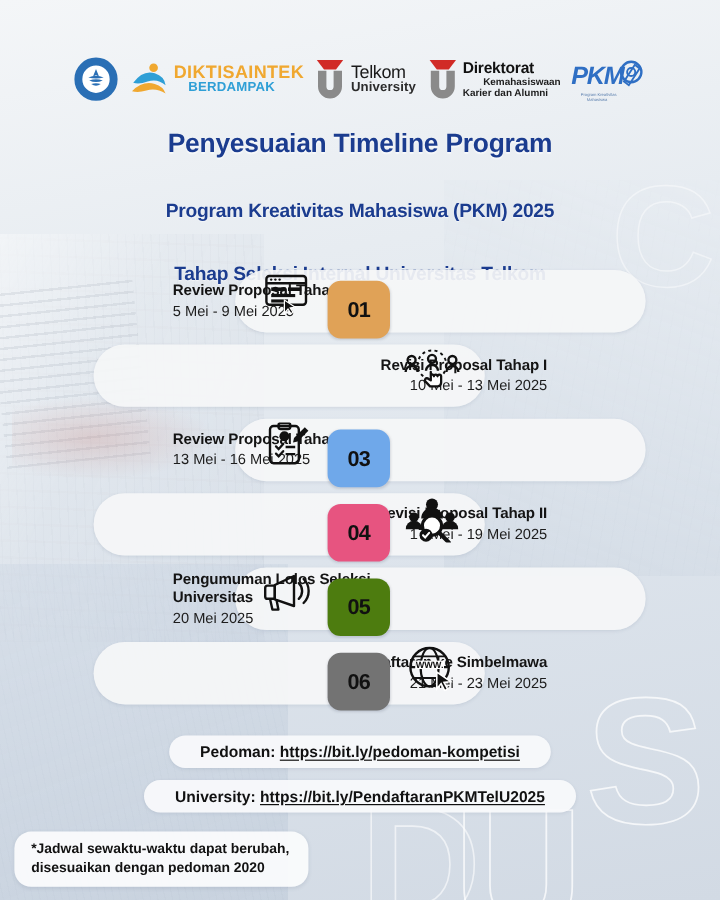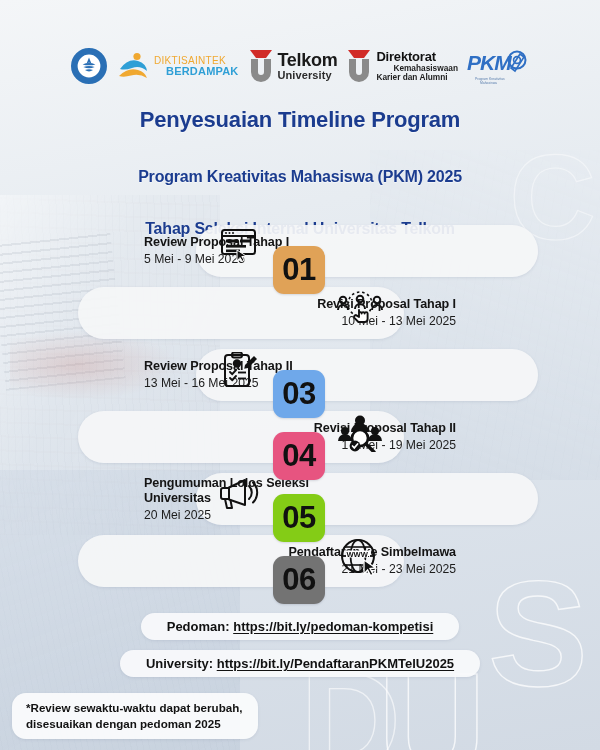--- a/index.html
+++ b/index.html
@@ -77,26 +77,26 @@
   .kemdikbud{
     width:36px;height:36px;border-radius:50%;
     background:#2a6fb5;
     display:flex;align-items:center;justify-content:center;
     border:2px solid #2a6fb5;
   }
   .kemdikbud svg{ display:block; }
 
   .diktisaintek-mark{ width:34px;height:34px; }
   .dk-text{ line-height:1; }
-  .dk-text .l1{ font-size:10px; font-weight:400; color:#f0a830; letter-spacing:.3px;}
+  .dk-text .l1{ font-size:15px; font-weight:700; color:#f0a830; letter-spacing:.3px;}
   .dk-text .l2{ font-size:11px; font-weight:800; color:#2f9fd6; letter-spacing:.2px;margin-left:12px;}
 
   .telu-mark{ width:26px;height:34px; position:relative; }
   .telu-text{ line-height:1.02; }
-  .telu-text .l1{ font-size:18px; font-weight:700; color:#1a1a1a; letter-spacing:-.3px;}
+  .telu-text .l1{ font-size:15px; font-weight:400; color:#1a1a1a; letter-spacing:-.3px;}
   .telu-text .l2{ font-size:11px; font-weight:700; color:#2b2b2b; letter-spacing:.1px;}
 
   .dir-text{ line-height:1.05; }
   .dir-text .l1{ font-size:13px; font-weight:800; color:#111; letter-spacing:-.2px;}
   .dir-text .l2{ font-size:8.3px; font-weight:800; color:#1c1c1c;padding-left:17px; }
   .dir-text .l3{ font-size:8.3px; font-weight:800; color:#1c1c1c; }
 
   .pkm-logo{ width:62px; height:40px; position:relative; }
 
   
@@ -128,24 +128,24 @@
   .row.left  .pill{ left:78px; right:196px; }
 
   .row-inner{
     position:relative; z-index:2;
     display:flex; align-items:center; width:100%; height:100%;
   }
   .row.right .row-inner{ padding-left:206px; }
   .row.left  .row-inner{ justify-content:flex-end; padding-right:206px; }
 
   .badge{
-    position:absolute; top:24px; left:273px;
+    position:absolute; top:12px; left:273px;
     width:52px;height:48px;border-radius:11px;
     display:flex;align-items:center;justify-content:center;
-    font-size:31px; font-weight:800; color:#111; letter-spacing:-.5px;
+    font-size:18px; font-weight:800; color:#111; letter-spacing:-.5px;
     z-index:3;
     box-shadow:0 1px 2px rgba(70,80,100,.18);
   }
 
   .icon-box{
     position:absolute; top:6px; width:56px; height:48px;
     display:flex; align-items:flex-start; justify-content:center;
     z-index:3;
   }
   .row.right .icon-box{ left:212px; }
@@ -363,21 +363,21 @@
     <div class="pill"></div>
     <div class="icon-box">
       <svg width="44" height="34" viewBox="0 0 44 34">
         <path d="M3 14 L3 21 a2 2 0 0 0 2 2 L11 23 L11 12 L5 12 a2 2 0 0 0 -2 2 Z" fill="none" stroke="#111" stroke-width="2"></path>
         <path d="M11 11.5 L27 4 L27 29 L11 23.5 Z" fill="none" stroke="#111" stroke-width="2" stroke-linejoin="round"></path>
         <path d="M7 23 L9 32 L14 32 L12.4 23.8" fill="none" stroke="#111" stroke-width="2" stroke-linejoin="round"></path>
         <path d="M31 10 a9 9 0 0 1 0 13" fill="none" stroke="#111" stroke-width="2" stroke-linecap="round"></path>
         <path d="M35 6.5 a14 14 0 0 1 0 20" fill="none" stroke="#111" stroke-width="2" stroke-linecap="round"></path>
       </svg>
     </div>
-    <div class="badge" style="background:#84cc16">05</div>
+    <div class="badge" style="background:#4d7c0f">05</div>
     <div class="row-inner">
       <div class="txt" style="max-width:200px">
         <div class="head">Pengumuman Lolos Seleksi Universitas</div>
         <div class="date">20 Mei 2025</div>
       </div>
     </div>
   </div>
 
   <div class="row left">
     <div class="pill"></div>
@@ -407,15 +407,15 @@
 <div class="links">
   <div class="link-pill">
     <span>Pedoman: </span><a>https://bit.ly/pedoman-kompetisi</a>
   </div>
   <div class="link-pill">
     <span>University: </span><a>https://bit.ly/PendaftaranPKMTelU2025</a>
   </div>
 </div>
 
 <div class="note">
-  <div>*Review sewaktu-waktu dapat berubah,</div>
-  <div>disesuaikan dengan pedoman 2025</div>
+  <div>*Jadwal sewaktu-waktu dapat berubah,</div>
+  <div>disesuaikan dengan pedoman 2020</div>
 </div>
 
 </body></html>

